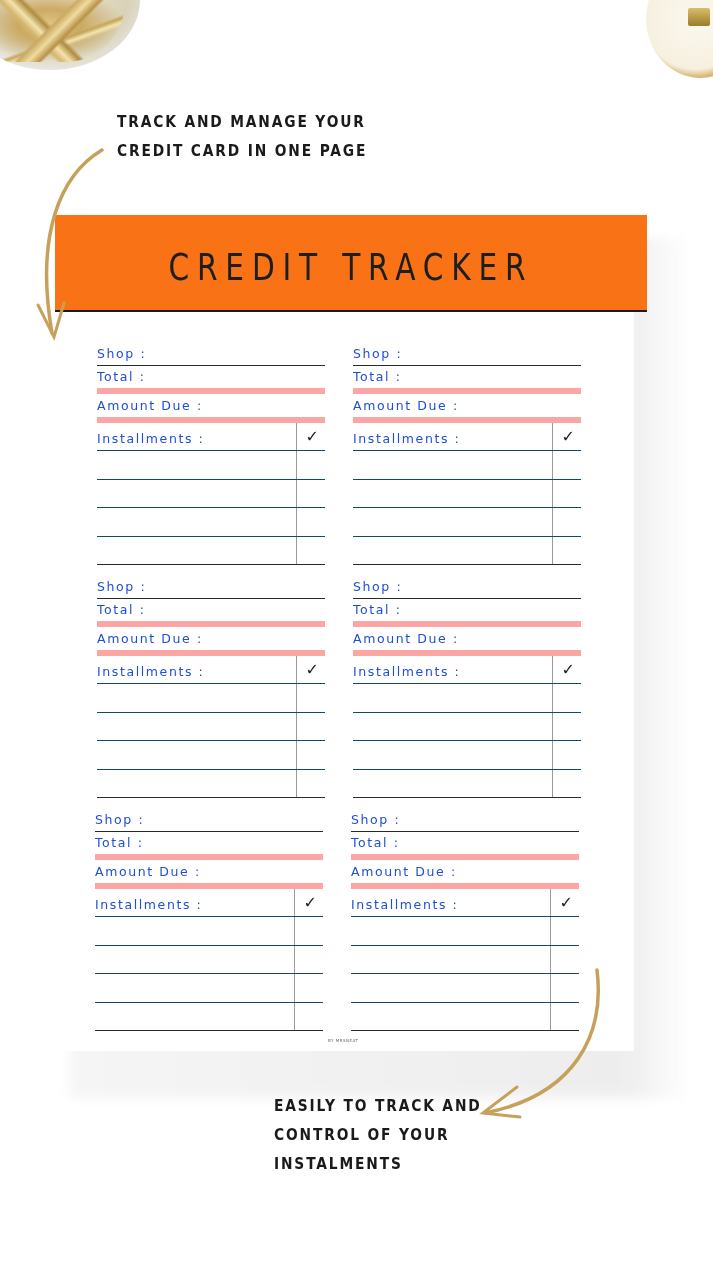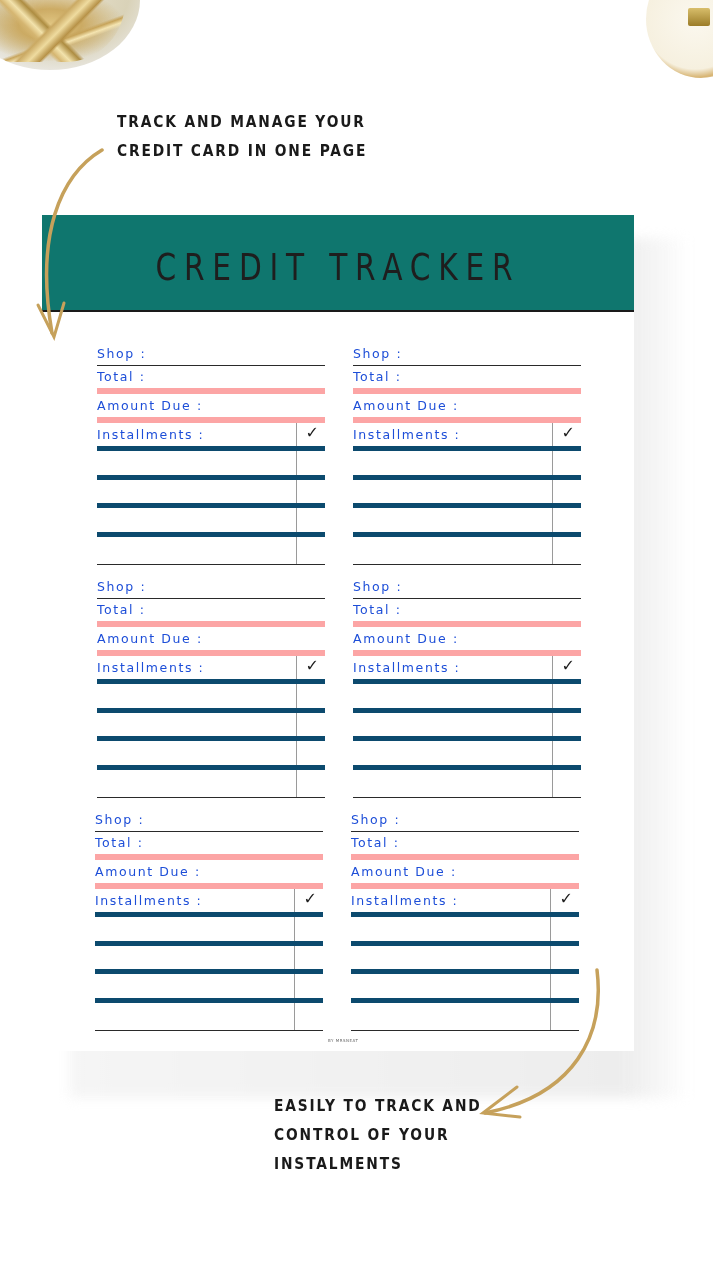--- a/index.html
+++ b/index.html
@@ -19,29 +19,29 @@
     background: radial-gradient(ellipse at 45% 50%, #fbf8ef 0%, #f6f0df 60%, #d7b472 70%, #f2eee4 78%, rgba(255,255,255,0) 86%); }
   .bowl-right-clip { position: absolute; left: 688px; top: 8px; width: 22px; height: 18px; background: linear-gradient(180deg,#d8be6b,#9b7c28); border-radius: 2px; }
 
   .caption { position: absolute; font-family: "DejaVu Sans", sans-serif; font-weight: bold; letter-spacing: 2px; font-size: 15px; line-height: 29px; color: #1a1a1a; transform: scaleX(.92); transform-origin: left top; }
   .caption-top { left: 117px; top: 108px; }
   .caption-bottom { left: 274px; top: 1092px; }
 
   .sheet-shadow { position: absolute; left: 70px; top: 238px; width: 620px; height: 860px;
     background: linear-gradient(90deg, #f4f4f4, #ececec 90%, rgba(236,236,236,0)); filter: blur(6px); opacity: .9; }
   .sheet { position: absolute; left: 42px; top: 215px; width: 592px; height: 836px; background: #ffffff; }
-  .banner { position: absolute; left: 0; top: 0; width: 592px; height: 97px; background: #0f766e; border-bottom: 2px solid #1a1a1a; }
+  .banner { position: absolute; left: 13px; top: 0; width: 592px; height: 97px; background: #f97316; border-bottom: 2px solid #1a1a1a; }
   .banner-title { position: absolute; left: 0; right: 0; top: 30px; text-align: center; font-family: "DejaVu Sans", sans-serif; font-size: 38px; letter-spacing: 10px; color: #1e1e1e; transform: scaleX(.78); }
 
   .block { position: absolute; width: 228px; }
   .row { position: relative; height: 28.5px; border-bottom: 6px solid #fca5a5; }
   .row.first { border-bottom: 1.5px solid #2a2a2a; }
   .row .label { position: absolute; left: 0; bottom: 4px; font-size: 12.5px; letter-spacing: 1.6px; color: #1d4ed8; font-family: "DejaVu Sans", sans-serif; }
   .inst { position: relative; }
-  .inst .row { border-bottom: 5px solid #0c4a6e; }
+  .inst .row { border-bottom: 1px solid #0c4a6e; }
   .inst .row.last { border-bottom: 1.5px solid #2a2a2a; }
   .inst .vline { position: absolute; right: 28px; top: 0; bottom: 0; width: 1px; background: #9a9a9a; }
   .check { position: absolute; right: 6px; bottom: 4px; font-size: 16px; color: #1a1a1a; }
 
   .footer-mark { position: absolute; left: 286px; top: 823px; font-size: 4px; letter-spacing: .5px; color: #666; }
 
   .arrow { position: absolute; }
 </style>
 </head>
 <body>

